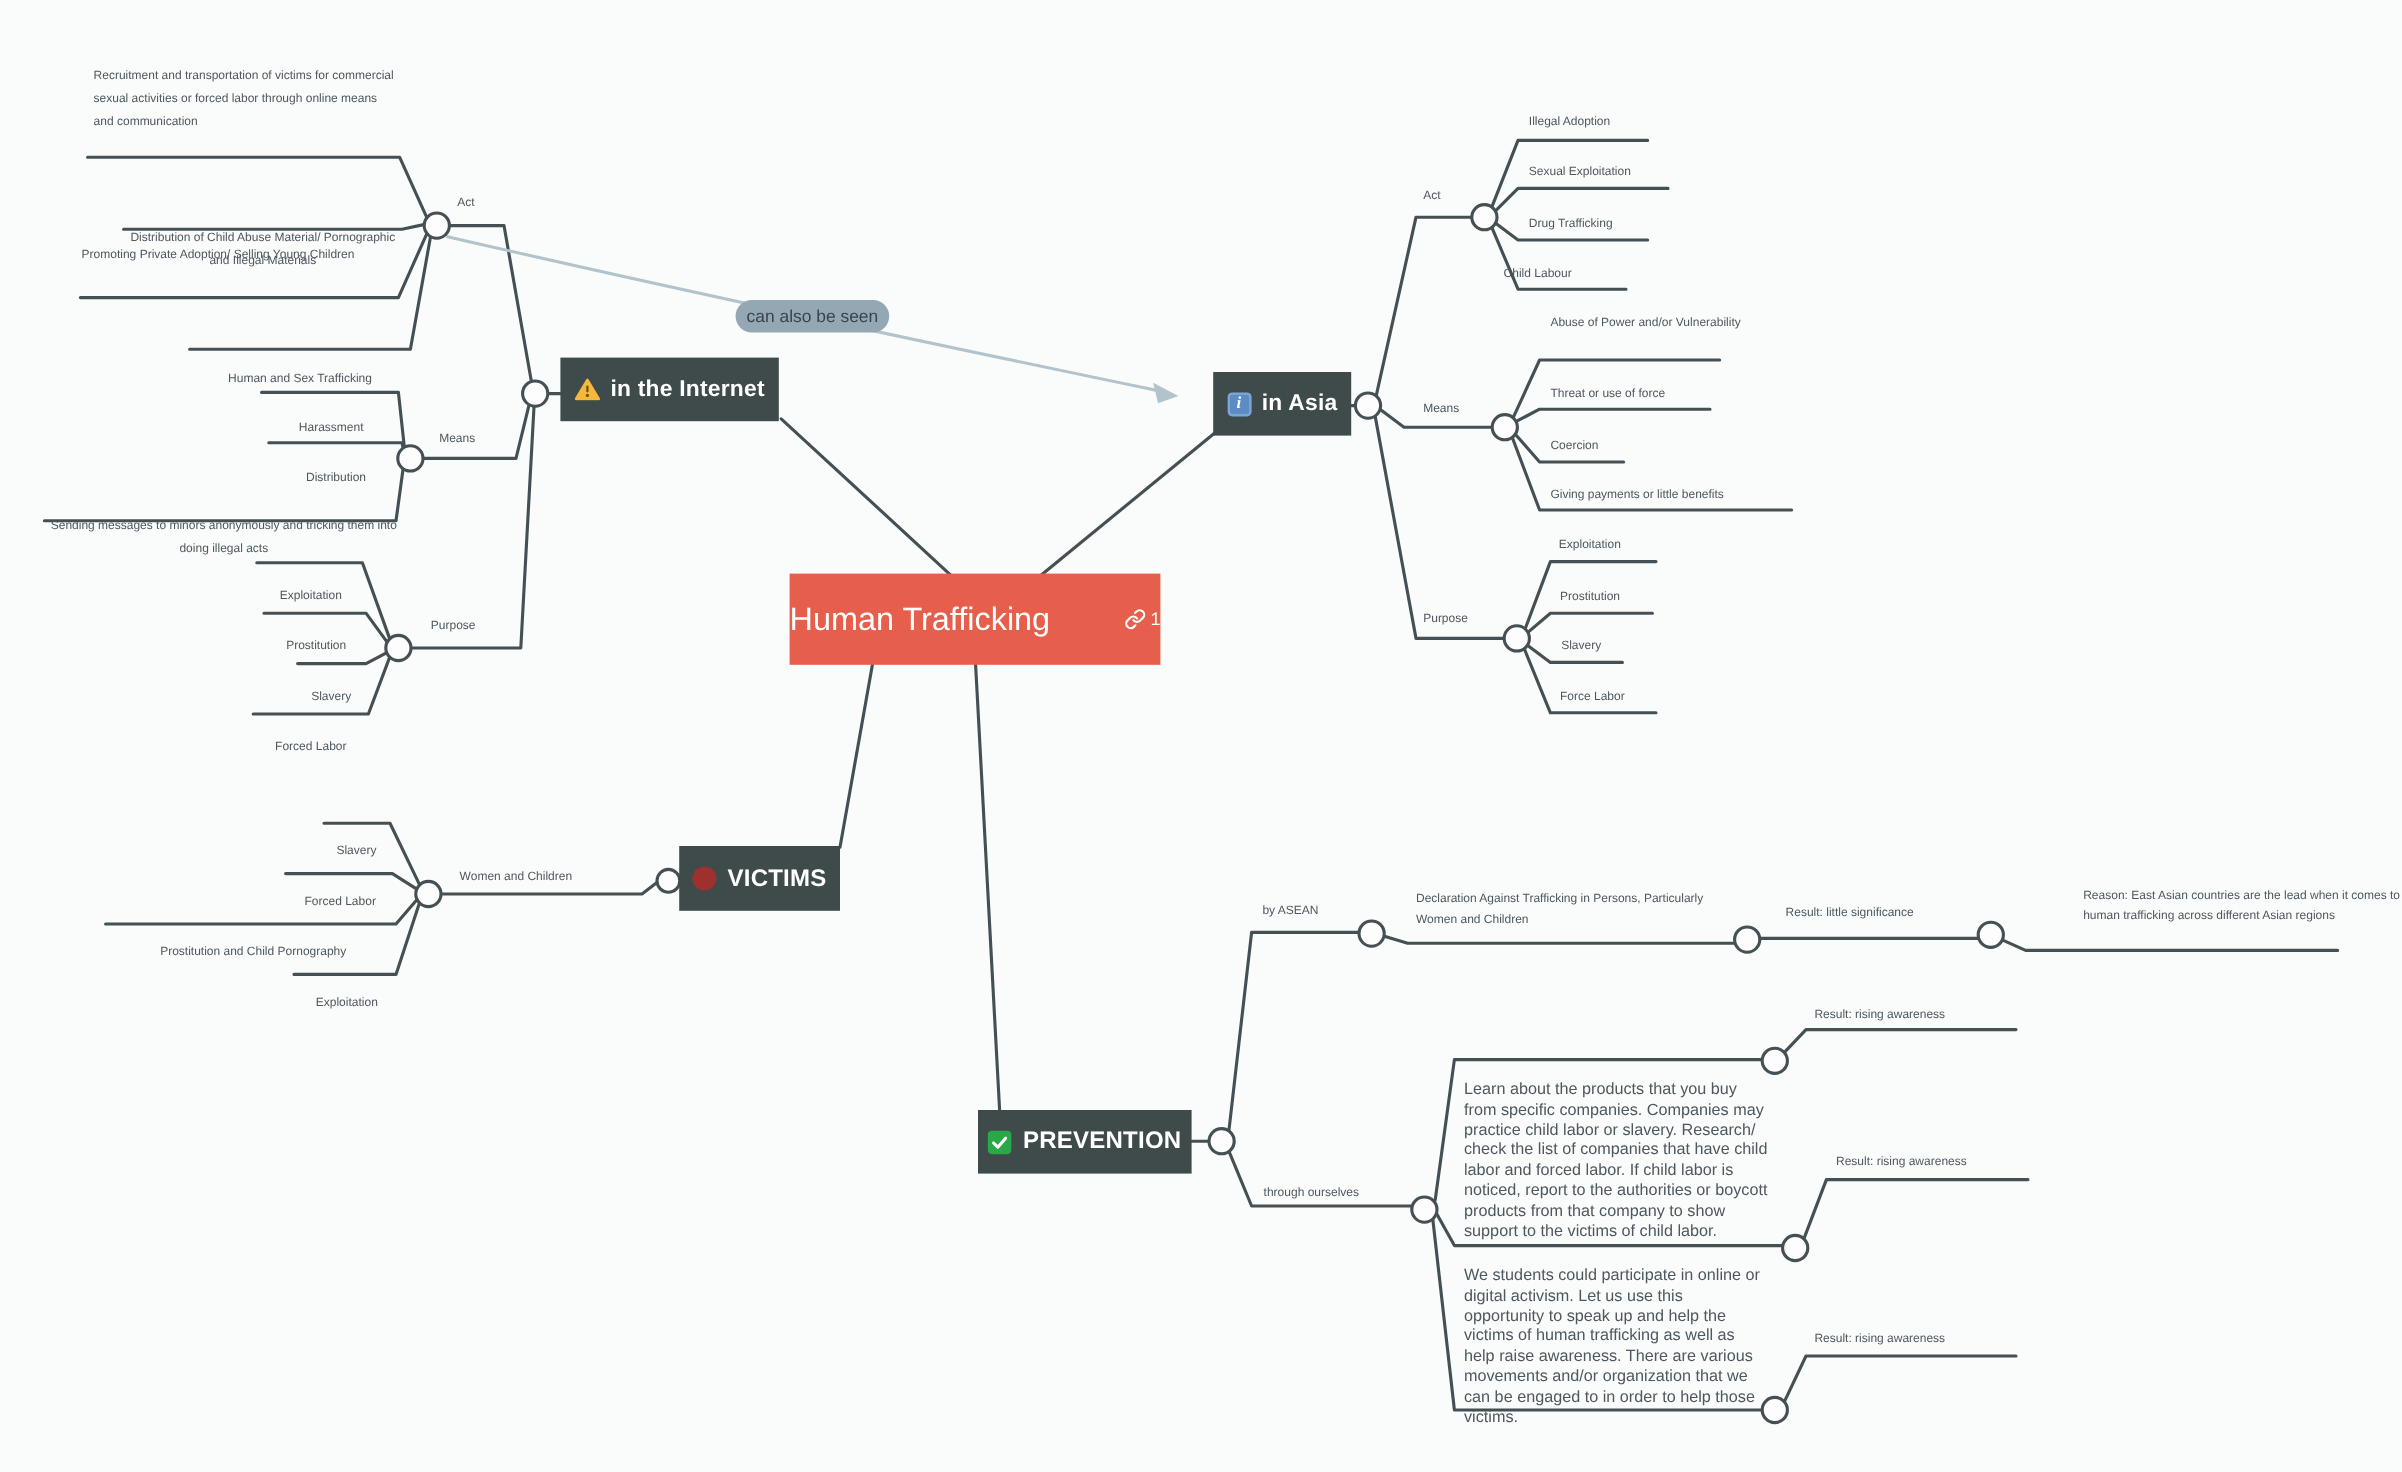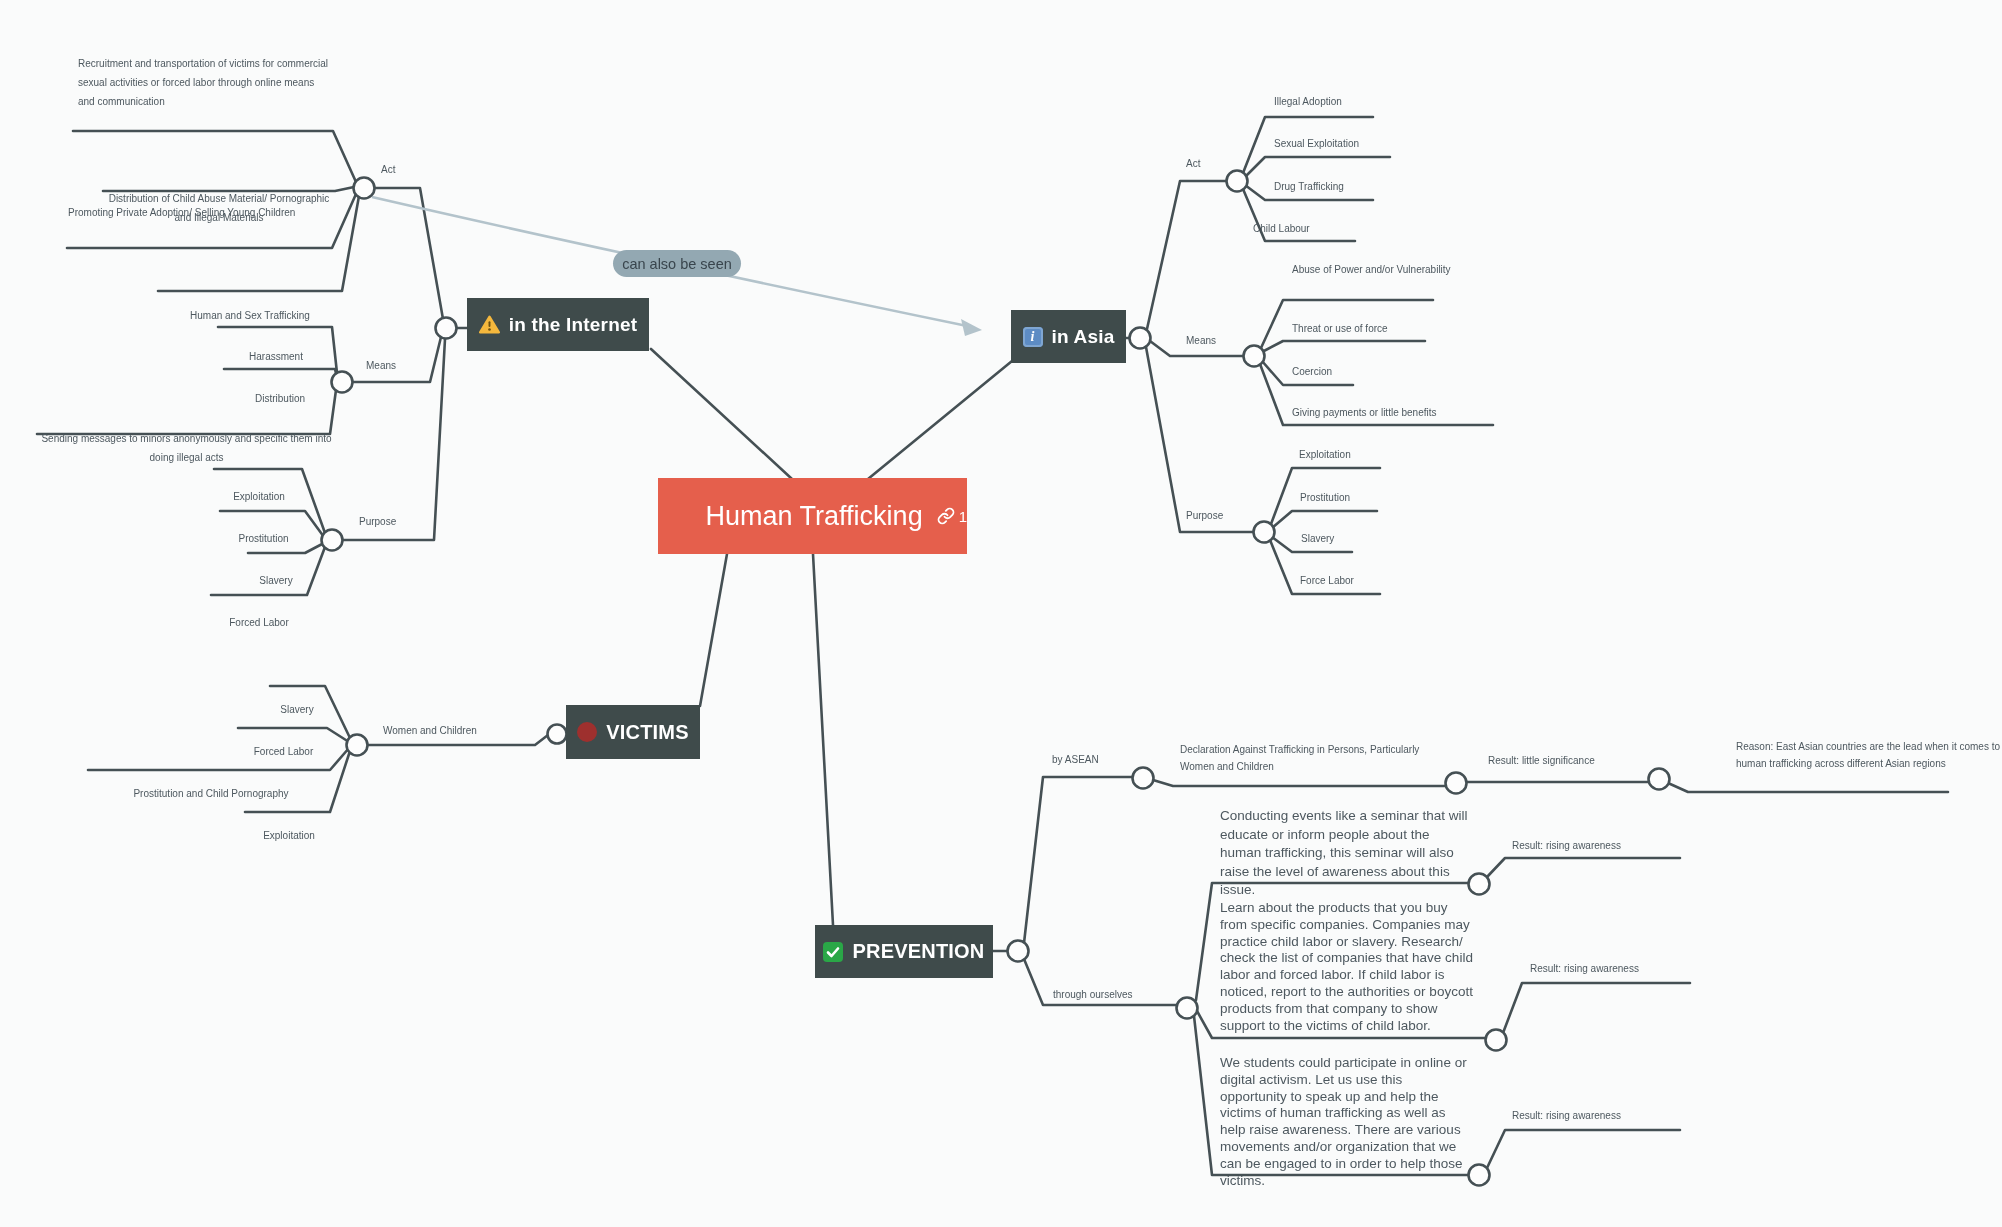--- a/index.html
+++ b/index.html
@@ -4,21 +4,21 @@
 <style>
   html,body{margin:0;padding:0;background:#fafbfb;}
   #map{position:relative;width:2002px;height:1227px;background:#fafbfb;overflow:hidden;
        font-family:"Liberation Sans",sans-serif;color:#4d585f;}
   #wires{position:absolute;left:0;top:0;z-index:0;}
   .leaf,.blabel{position:absolute;z-index:2;font-size:10px;line-height:19px;color:#4d585f;}
   .c{text-align:center;margin-top:40px;}
   .para{position:absolute;z-index:2;font-size:13.5px;line-height:17.5px;color:#4d585f;}
   .node{position:absolute;z-index:3;display:flex;align-items:center;justify-content:center;
         gap:9px;background:#3f4b4b;color:#fff;font-weight:bold;font-size:19px;letter-spacing:.2px;}
-  .center{position:absolute;z-index:3;display:flex;align-items:center;justify-content:flex-end;
+  .center{position:absolute;z-index:3;display:flex;align-items:center;justify-content:space-between;
         gap:14px;background:#e55f4c;color:#fff;font-size:27px;}
   .badge{display:flex;align-items:center;gap:4px;font-size:15px;font-weight:400;}
   .pill{position:absolute;z-index:2;display:flex;align-items:center;justify-content:center;
         background:#93a8b2;border-radius:16px;color:#39454d;font-size:14.5px;}
   .info-ic{display:inline-flex;align-items:center;justify-content:center;width:20px;height:20px;
         border-radius:4px;background:#5d8cc4;box-shadow:inset 0 0 0 2px #7fa6d2;
         color:#fff;font:italic bold 14px "Liberation Serif",serif;}
   .dot{width:20px;height:20px;border-radius:50%;background:#9e302e;}
 </style>
 </head>
@@ -115,21 +115,21 @@
   </svg>
 
   <div class="leaf" style="left:78px;top:54px;width:252px">Recruitment and transportation of victims for commercial sexual activities or forced labor through online means and communication</div>
   <div class="leaf c" style="left:100px;top:149px;width:238px">Distribution of Child Abuse Material/ Pornographic and Illegal Materials</div>
   <div class="leaf" style="left:68px;top:203px;width:275px">Promoting Private Adoption/ Selling Young Children</div>
   <div class="leaf c" style="left:160px;top:266px;width:180px">Human and Sex Trafficking</div>
   <div class="blabel" style="left:381px;top:160px;width:44px">Act</div>
 
   <div class="leaf c" style="left:218px;top:307px;width:116px">Harassment</div>
   <div class="leaf c" style="left:224px;top:349px;width:112px">Distribution</div>
-  <div class="leaf c" style="left:40px;top:389px;width:293px">Sending messages to minors anonymously and specific them into doing illegal acts</div>
+  <div class="leaf c" style="left:40px;top:389px;width:293px">Sending messages to minors anonymously and tricking them into doing illegal acts</div>
   <div class="blabel" style="left:366px;top:356px;width:60px">Means</div>
 
   <div class="leaf c" style="left:214px;top:447px;width:90px">Exploitation</div>
   <div class="leaf c" style="left:220px;top:489px;width:87px">Prostitution</div>
   <div class="leaf c" style="left:246px;top:531px;width:60px">Slavery</div>
   <div class="leaf c" style="left:210px;top:573px;width:98px">Forced Labor</div>
   <div class="blabel" style="left:359px;top:512px;width:72px">Purpose</div>
 
   <div class="node" style="left:467px;top:298px;width:182px;height:53px">
     <svg width="21" height="19" viewBox="0 0 24 21">
@@ -197,21 +197,20 @@
     <span>PREVENTION</span>
   </div>
 
   <div class="blabel" style="left:1052px;top:750px;width:90px">by ASEAN</div>
   <div class="leaf" style="left:1180px;top:741px;width:270px;line-height:17px">Declaration Against Trafficking in Persons, Particularly Women and Children</div>
   <div class="leaf" style="left:1488px;top:751px;width:180px">Result: little significance</div>
   <div class="leaf" style="left:1736px;top:739px;width:268px;line-height:16.5px">Reason:  East Asian countries are the lead when it comes to human trafficking across different Asian regions</div>
 
   <div class="blabel" style="left:1053px;top:985px;width:130px">through ourselves</div>
 
-  <div class="para" style="left:1220px;top:807px;width:252px;line-height:18.5px">Conducting events like a seminar that will educate or inform people about the human trafficking, this seminar will also raise the level of awareness about this issue.</div>
   <div class="leaf" style="left:1512px;top:836px;width:170px">Result: rising awareness</div>
 
   <div class="para" style="left:1220px;top:900px;width:258px;line-height:16.8px">Learn about the products that you buy from specific companies. Companies may practice child labor or slavery. Research/ check the list of companies that have child labor and forced labor. If child labor is noticed, report to the authorities or boycott products from that company to show support to the victims of child labor.</div>
   <div class="leaf" style="left:1530px;top:959px;width:170px">Result: rising awareness</div>
 
   <div class="para" style="left:1220px;top:1055px;width:252px;line-height:16.8px">We students could participate in online or digital activism. Let us use this opportunity to speak up and help the victims of human trafficking as well as help raise awareness. There are various movements and/or organization that we can be engaged to in order to help those victims.</div>
   <div class="leaf" style="left:1512px;top:1106px;width:170px">Result: rising awareness</div>
 
 </div>
 

